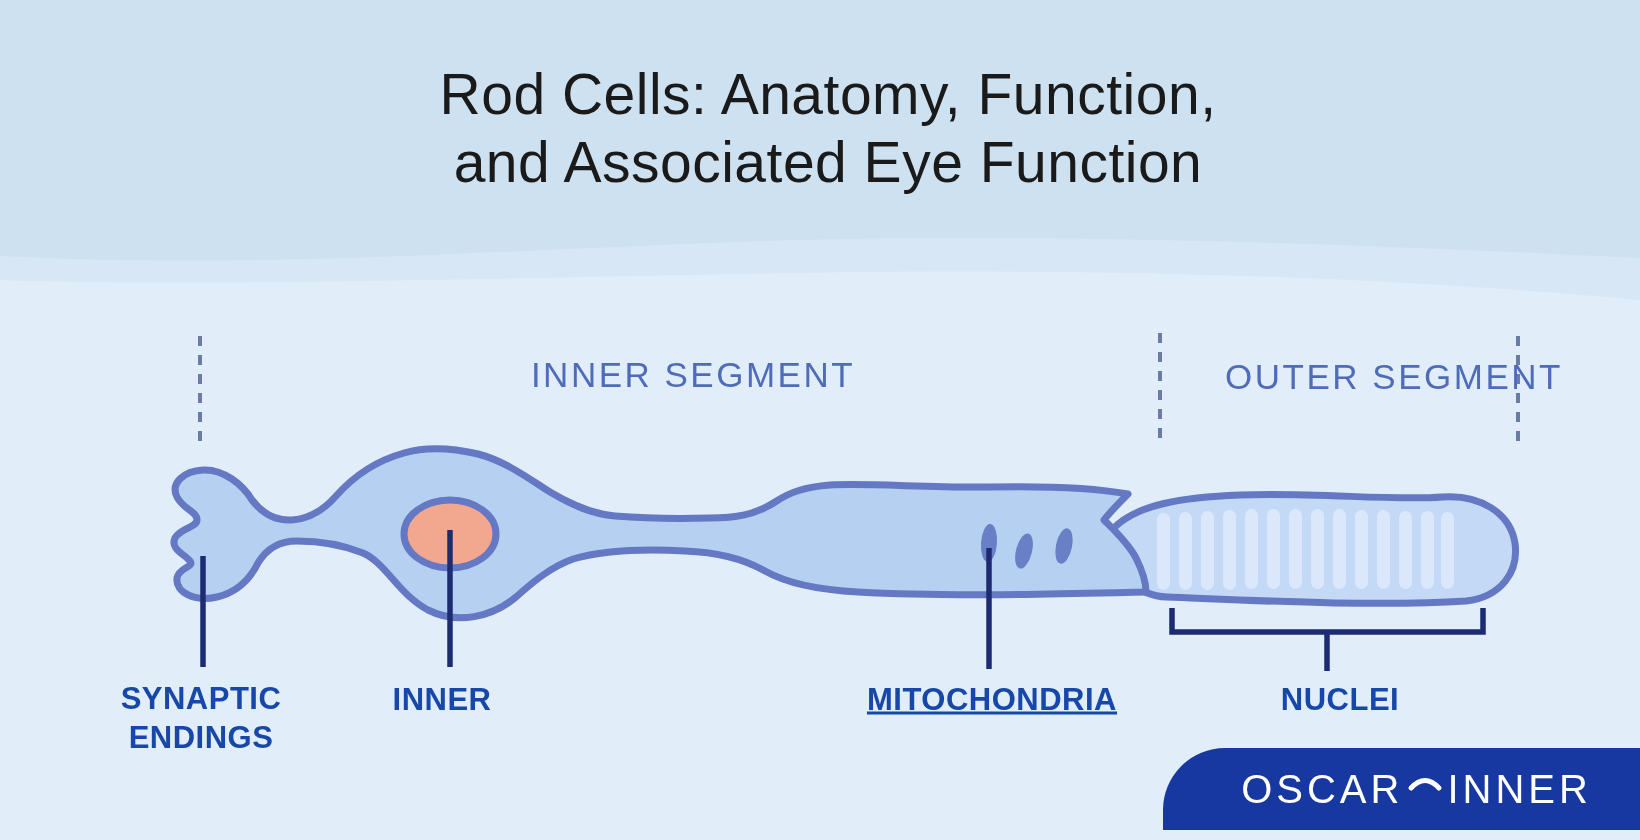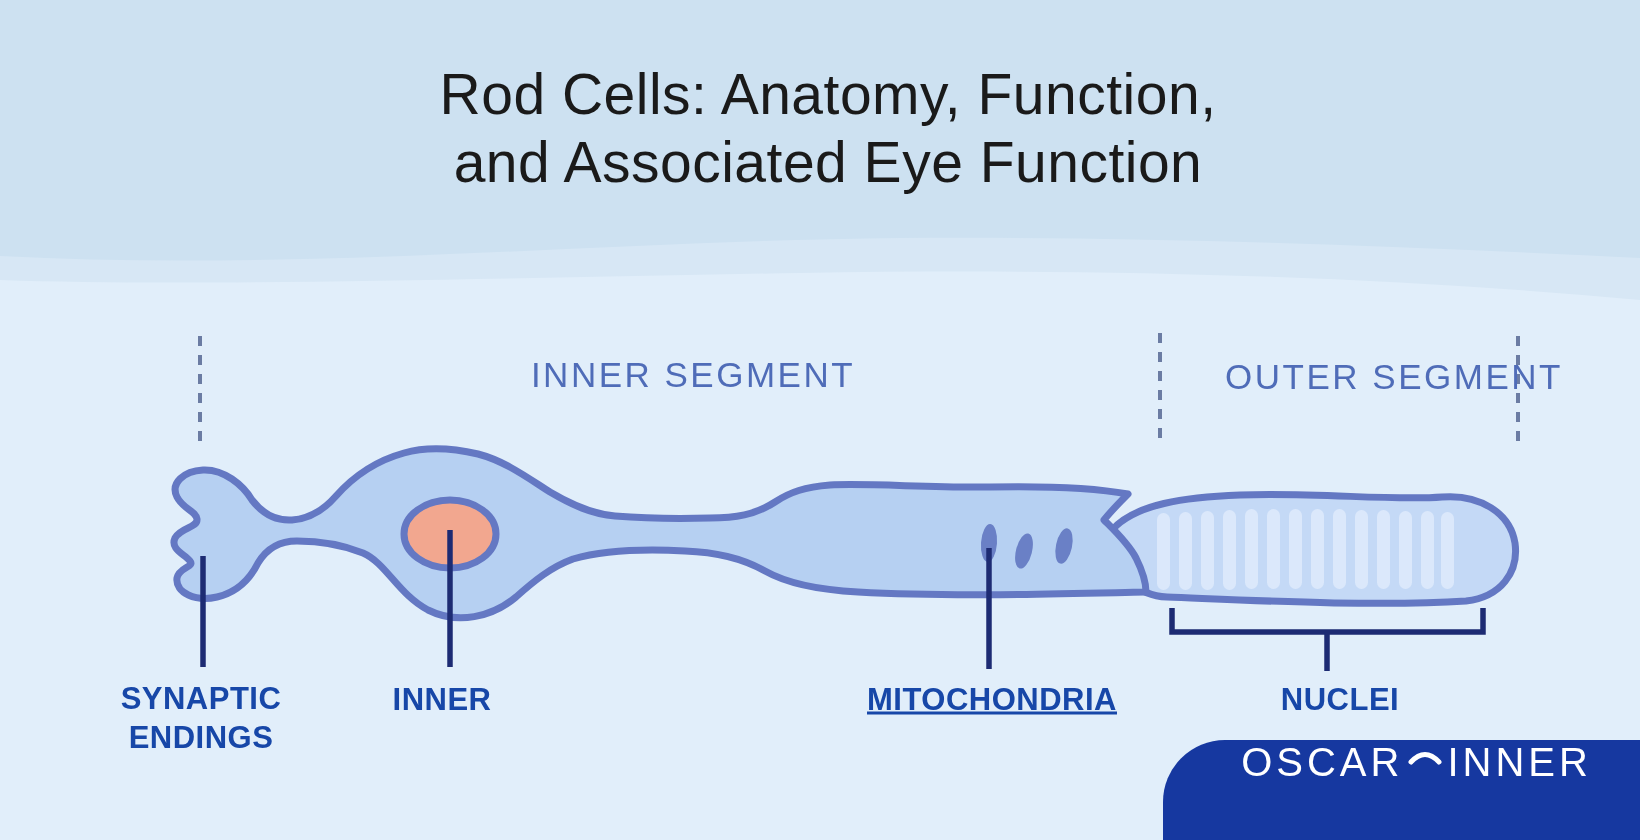--- a/index.html
+++ b/index.html
@@ -30,23 +30,23 @@
     position:absolute;transform:translate(-50%,-50%);
     color:var(--segment_label_text);font-size:35px;font-weight:400;
     letter-spacing:2.5px;white-space:nowrap;
   }
   .part-label{
     position:absolute;transform:translate(-50%,-50%);
     color:var(--part_label_text);font-size:31px;font-weight:700;
     letter-spacing:0.5px;white-space:nowrap;text-align:center;line-height:39px;
   }
   .logo-badge{
-    position:absolute;right:0;bottom:0;height:100px;min-width:477px;
+    position:absolute;right:0;bottom:10px;height:82px;min-width:477px;
     background:var(--logo_badge);border-top-left-radius:62px;
-    display:flex;align-items:flex-start;justify-content:center;
+    display:flex;align-items:center;justify-content:center;
     padding-left:30px;box-sizing:border-box;
   }
   .logo-text{
     color:var(--logo_text);font-size:40px;font-weight:500;letter-spacing:4px;
     display:flex;align-items:center;
   }
   .logo-arc{margin:0 3px 14px 3px;}
 </style>
 </head>
 <body>

